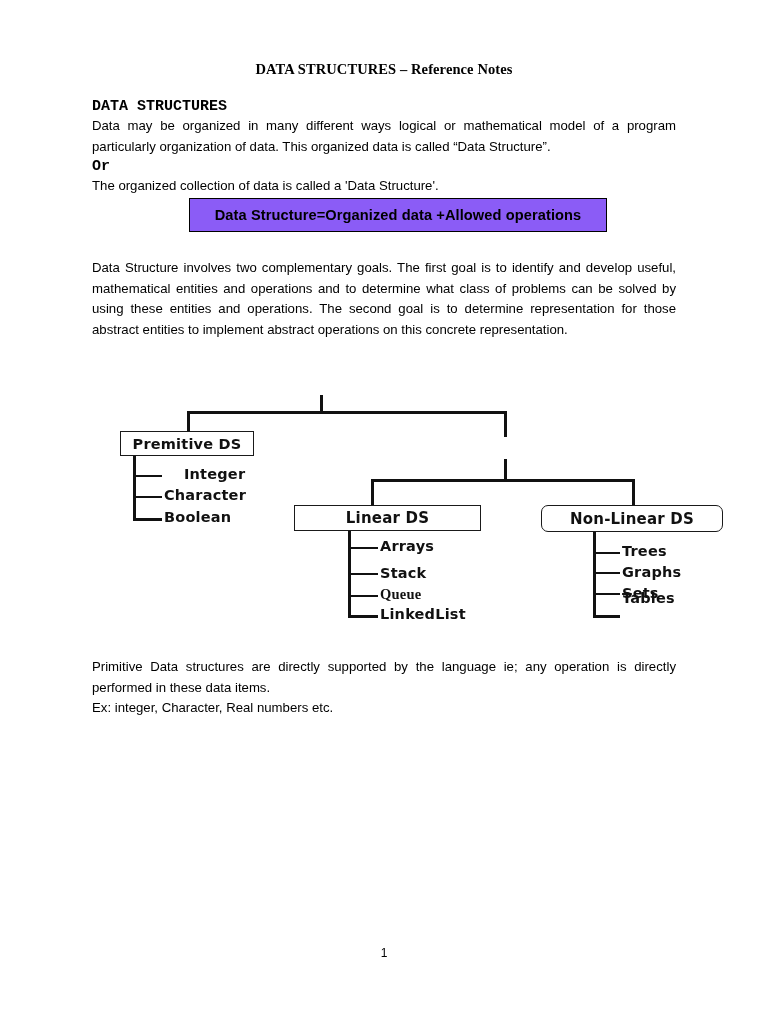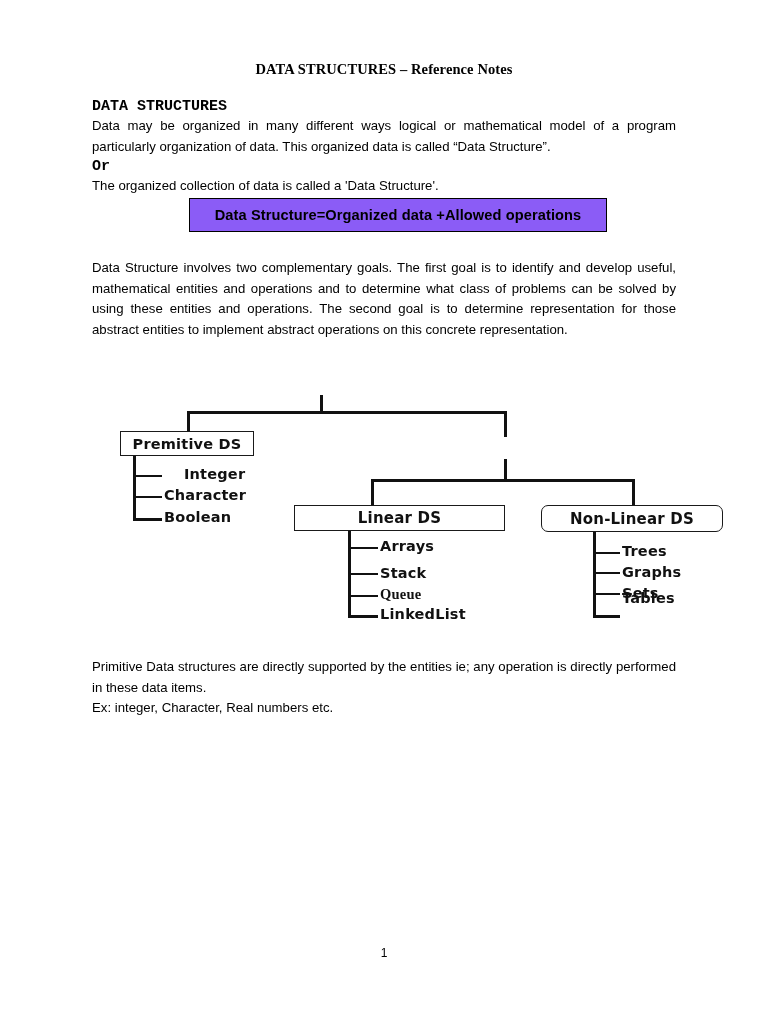--- a/index.html
+++ b/index.html
@@ -112,21 +112,21 @@
   .node-nonprim {
     left: 425px;
     top: 435px;
     width: 186px;
     height: 24px;
     font-size: 14.5px;
   }
   .node-linear {
     left: 294px;
     top: 505px;
-    width: 211px;
+    width: 187px;
     height: 26px;
     font-size: 15px;
   }
   .node-nonlinear {
     left: 541px;
     top: 505px;
     width: 182px;
     height: 27px;
     font-size: 15px;
     border-radius: 7px;
@@ -234,19 +234,19 @@
     <div class="hline-thin" style="left:593px; top:593px; width:27px;"></div>
     <div class="hline" style="left:593px; top:615px; width:27px;"></div>
     <div class="leaf-label" style="left:622px; top:543px;">Trees</div>
     <div class="leaf-label" style="left:622px; top:564px;">Graphs</div>
     <div class="leaf-label" style="left:622px; top:585px;">Sets</div>
     <div class="leaf-label" style="left:622px; top:590px;">Tables</div>
 
   </div>
 
   <div class="body-col" style="top:657px;">
-    <div class="para">Primitive Data structures are directly supported by the entities ie; any operation is directly performed in these data items.</div>
+    <div class="para">Primitive Data structures are directly supported by the language ie; any operation is directly performed in these data items.</div>
     <div class="para-left">Ex: integer, Character, Real numbers etc.</div>
   </div>
 
   <div class="page-number">1</div>
 
 </div>
 
 </body></html>

